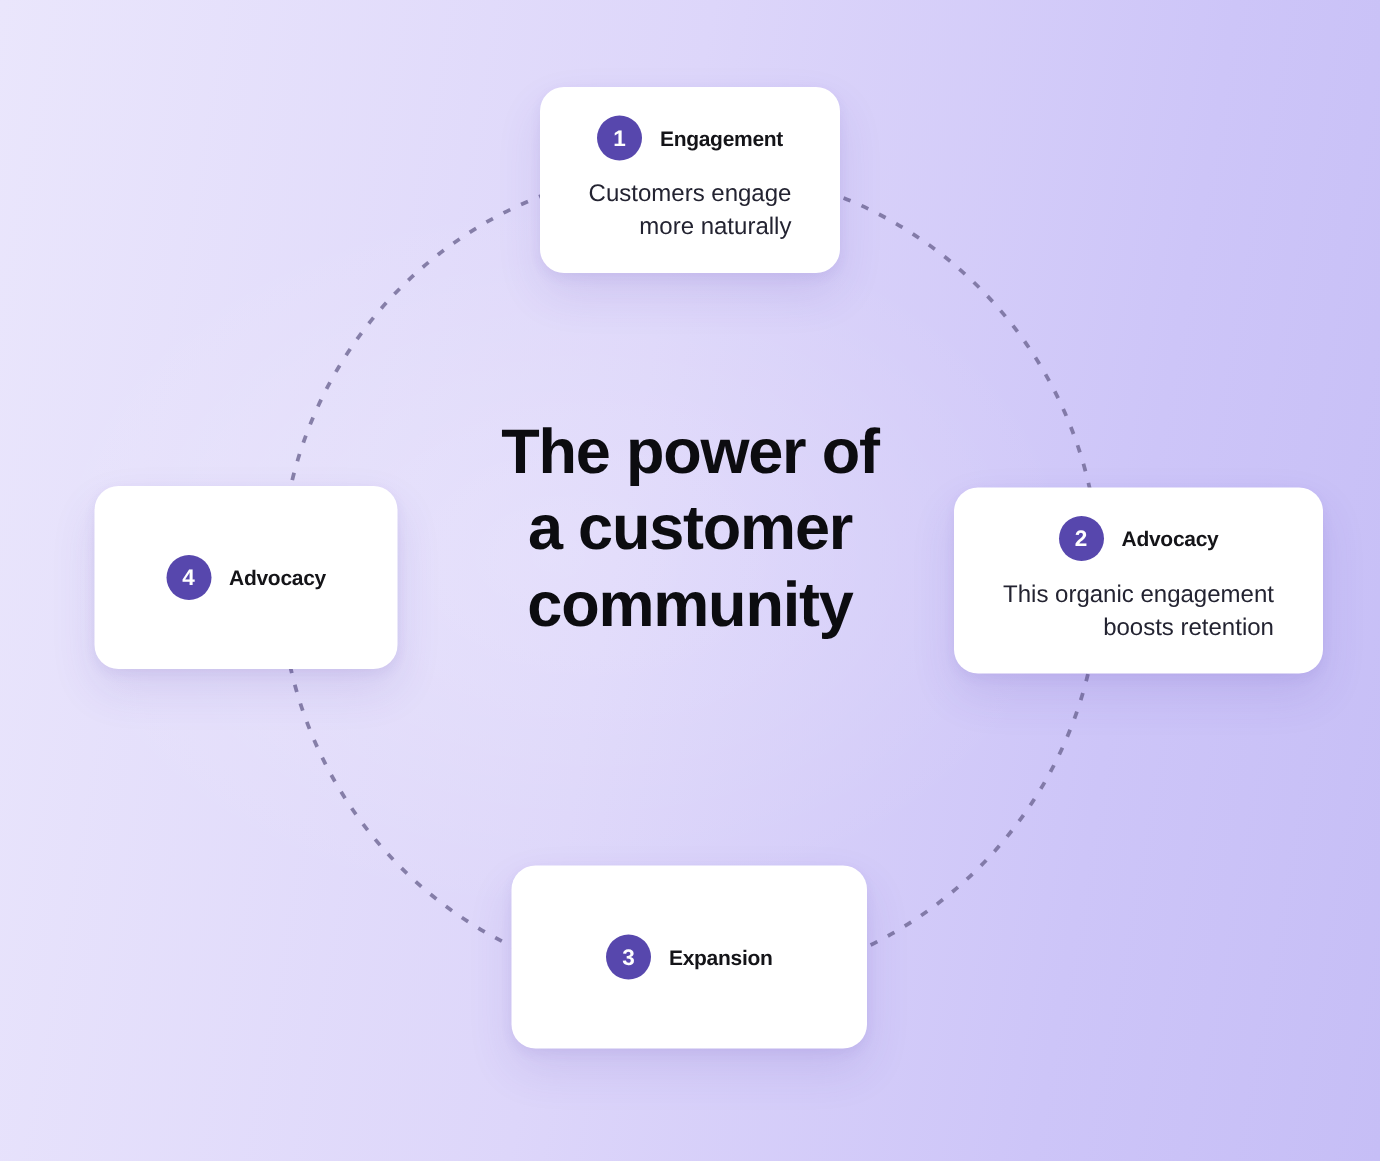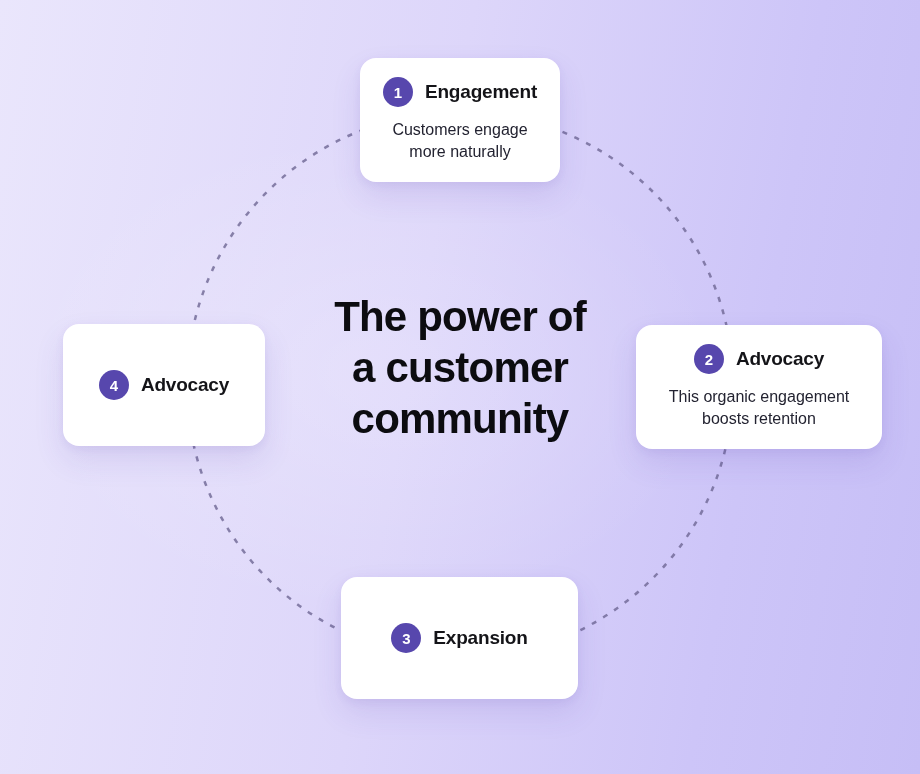--- a/index.html
+++ b/index.html
@@ -19,21 +19,21 @@
       linear-gradient(100deg, #eae6fc 0%, #ddd6fa 45%, #cdc5f8 78%, #c6bef6 100%);
   }
   .circle-svg {
     position: absolute;
     left: 0; top: 0;
     width: 920px; height: 774px;
   }
   .center-title {
     position: absolute;
     left: 260px;
-    top: 291px;
+    top: 275px;
     width: 400px;
     text-align: center;
     font-size: 42px;
     line-height: 51px;
     font-weight: 700;
     letter-spacing: -0.8px;
     color: #0c0c10;
     white-space: pre-line;
   }
   .card {
@@ -61,30 +61,30 @@
     background: #5747ad;
     color: #ffffff;
     font-size: 15px;
     font-weight: 700;
     display: flex;
     align-items: center;
     justify-content: center;
     flex: 0 0 auto;
   }
   .card-title {
-    font-size: 19px;
+    font-size: 14px;
     font-weight: 700;
     color: #141418;
     letter-spacing: -0.2px;
   }
   .card-desc {
     font-size: 16px;
     line-height: 22px;
     color: #232331;
-    text-align: center;
+    text-align: right;
     white-space: pre-line;
   }
   .card-engagement { left: 360px; top: 58px;  width: 200px; height: 124px; }
   .card-retention  { left: 636px; top: 325px; width: 246px; height: 124px; }
   .card-expansion  { left: 341px; top: 577px; width: 237px; height: 122px; }
   .card-advocacy   { left: 63px;  top: 324px; width: 202px; height: 122px; }
 </style>
 </head>
 <body>
 

